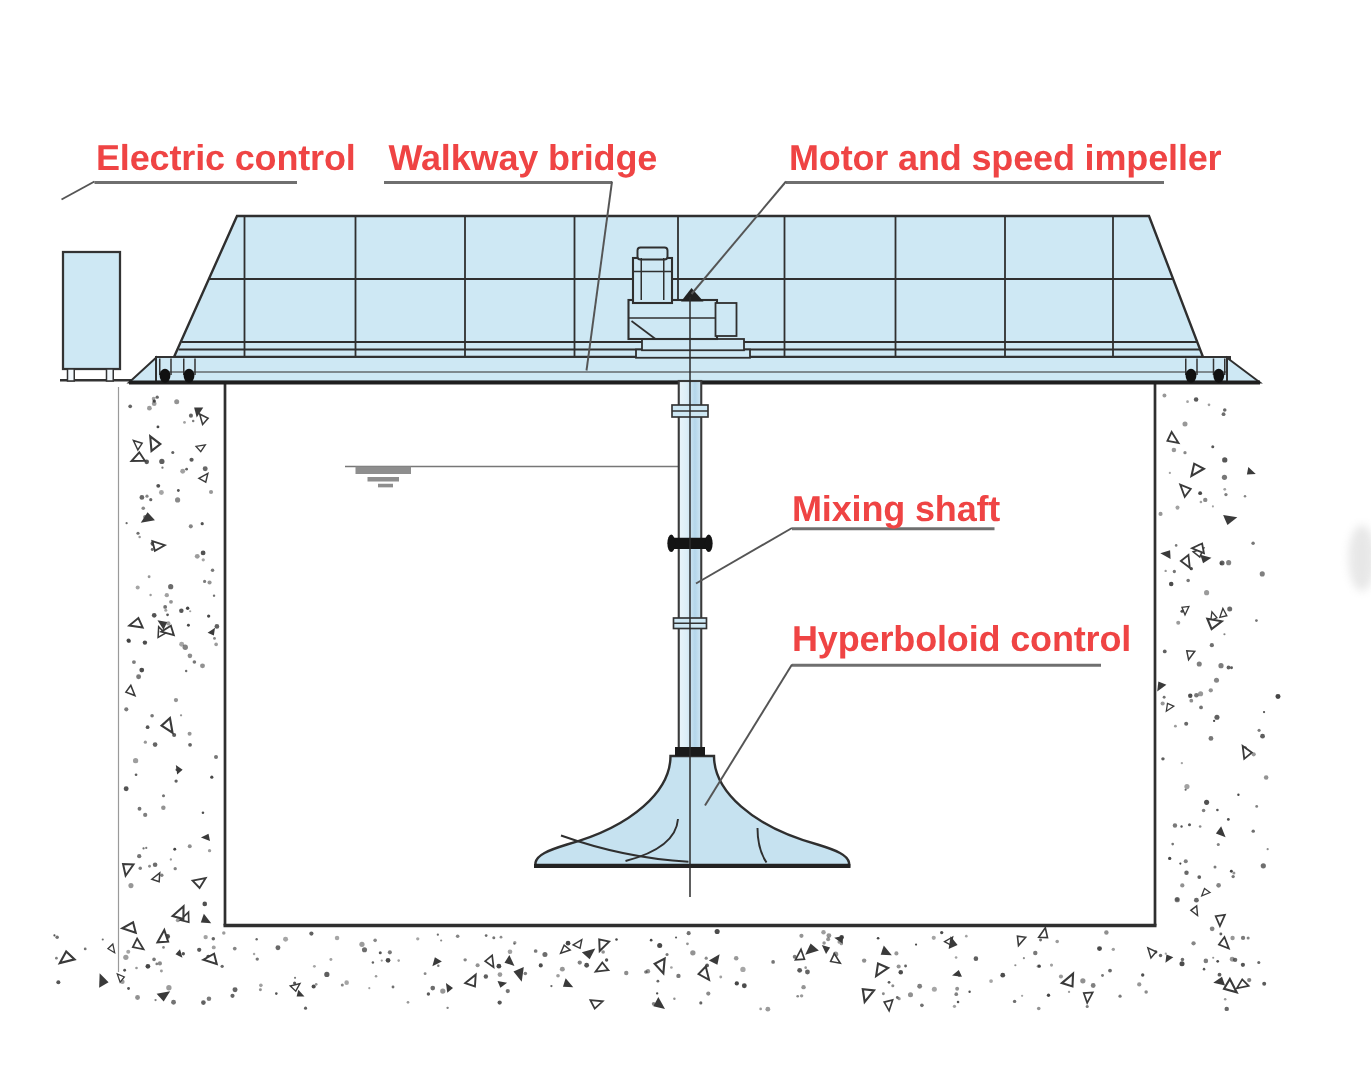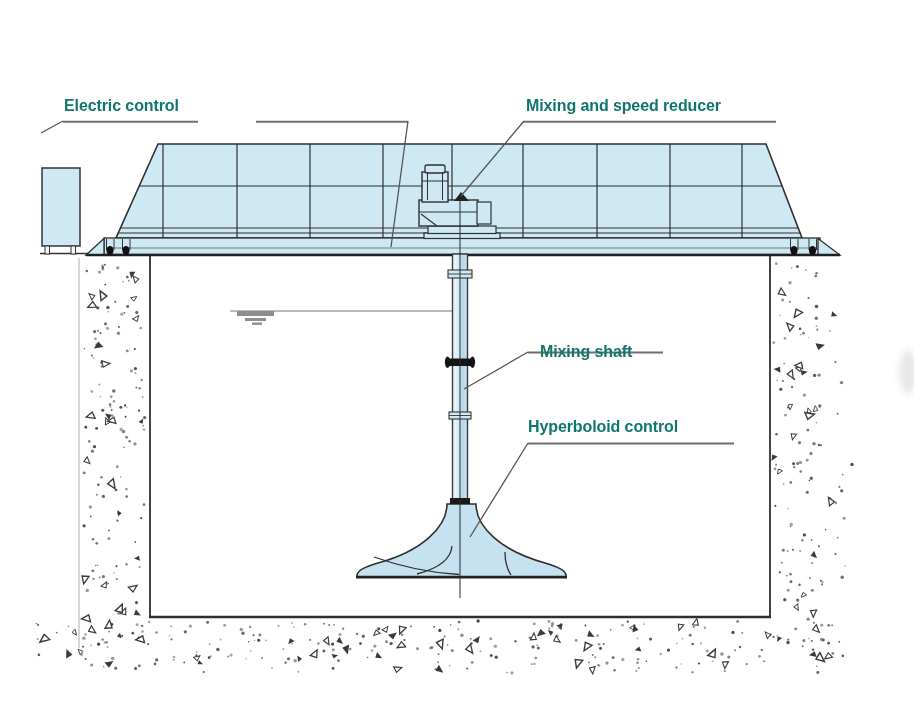--- a/index.html
+++ b/index.html
@@ -6,31 +6,31 @@
   #canvas{
     position:relative;
     width:914px;height:714px;
     background:#ffffff;
     overflow:hidden;
     font-family:"Liberation Sans",sans-serif;
   }
   #drawing{position:absolute;left:0;top:0;}
   .lbl{
     position:absolute;
-    font-size:16px;
+    font-size:24px;
     font-weight:600;
     letter-spacing:-0.1px;
-    color:#0f766e;
+    color:#ef4444;
     white-space:nowrap;
     line-height:22px;
   }
   #lbl-electric{left:64px;top:95px;}
   #lbl-walkway{left:259px;top:95px;}
   #lbl-motor{left:526px;top:95px;}
-  #lbl-shaft{left:540px;top:329px;margin-top:12px;}
+  #lbl-shaft{left:528px;top:329px;}
   #lbl-impeller{left:528px;top:416px;}
 </style>
 </head>
 <body>
 
 <div id="canvas">
 
   <svg id="drawing" width="914" height="714" viewBox="0 0 914 714" xmlns="http://www.w3.org/2000/svg">
     <defs>
       <linearGradient id="shaftGrad" x1="0" y1="0" x2="1" y2="0">
@@ -705,16 +705,17 @@
       <line x1="408" y1="121" x2="391" y2="247"></line>
       <line x1="524" y1="121" x2="461" y2="196"></line>
       <line x1="528" y1="352" x2="464" y2="389"></line>
       <line x1="528" y1="443" x2="470" y2="537"></line>
     </g>
 
     <ellipse cx="908" cy="372" rx="9" ry="22" fill="#cccccc" opacity="0.45" filter="url(#soft)"></ellipse>
   </svg>
 
   <div class="lbl" id="lbl-electric">Electric control</div>
-  <div class="lbl" id="lbl-motor">Mixing and speed reducer</div>
+  <div class="lbl" id="lbl-walkway">Walkway bridge</div>
+  <div class="lbl" id="lbl-motor">Motor and speed impeller</div>
   <div class="lbl" id="lbl-shaft">Mixing shaft</div>
   <div class="lbl" id="lbl-impeller">Hyperboloid control</div>
 </div>
 
 </body></html>

